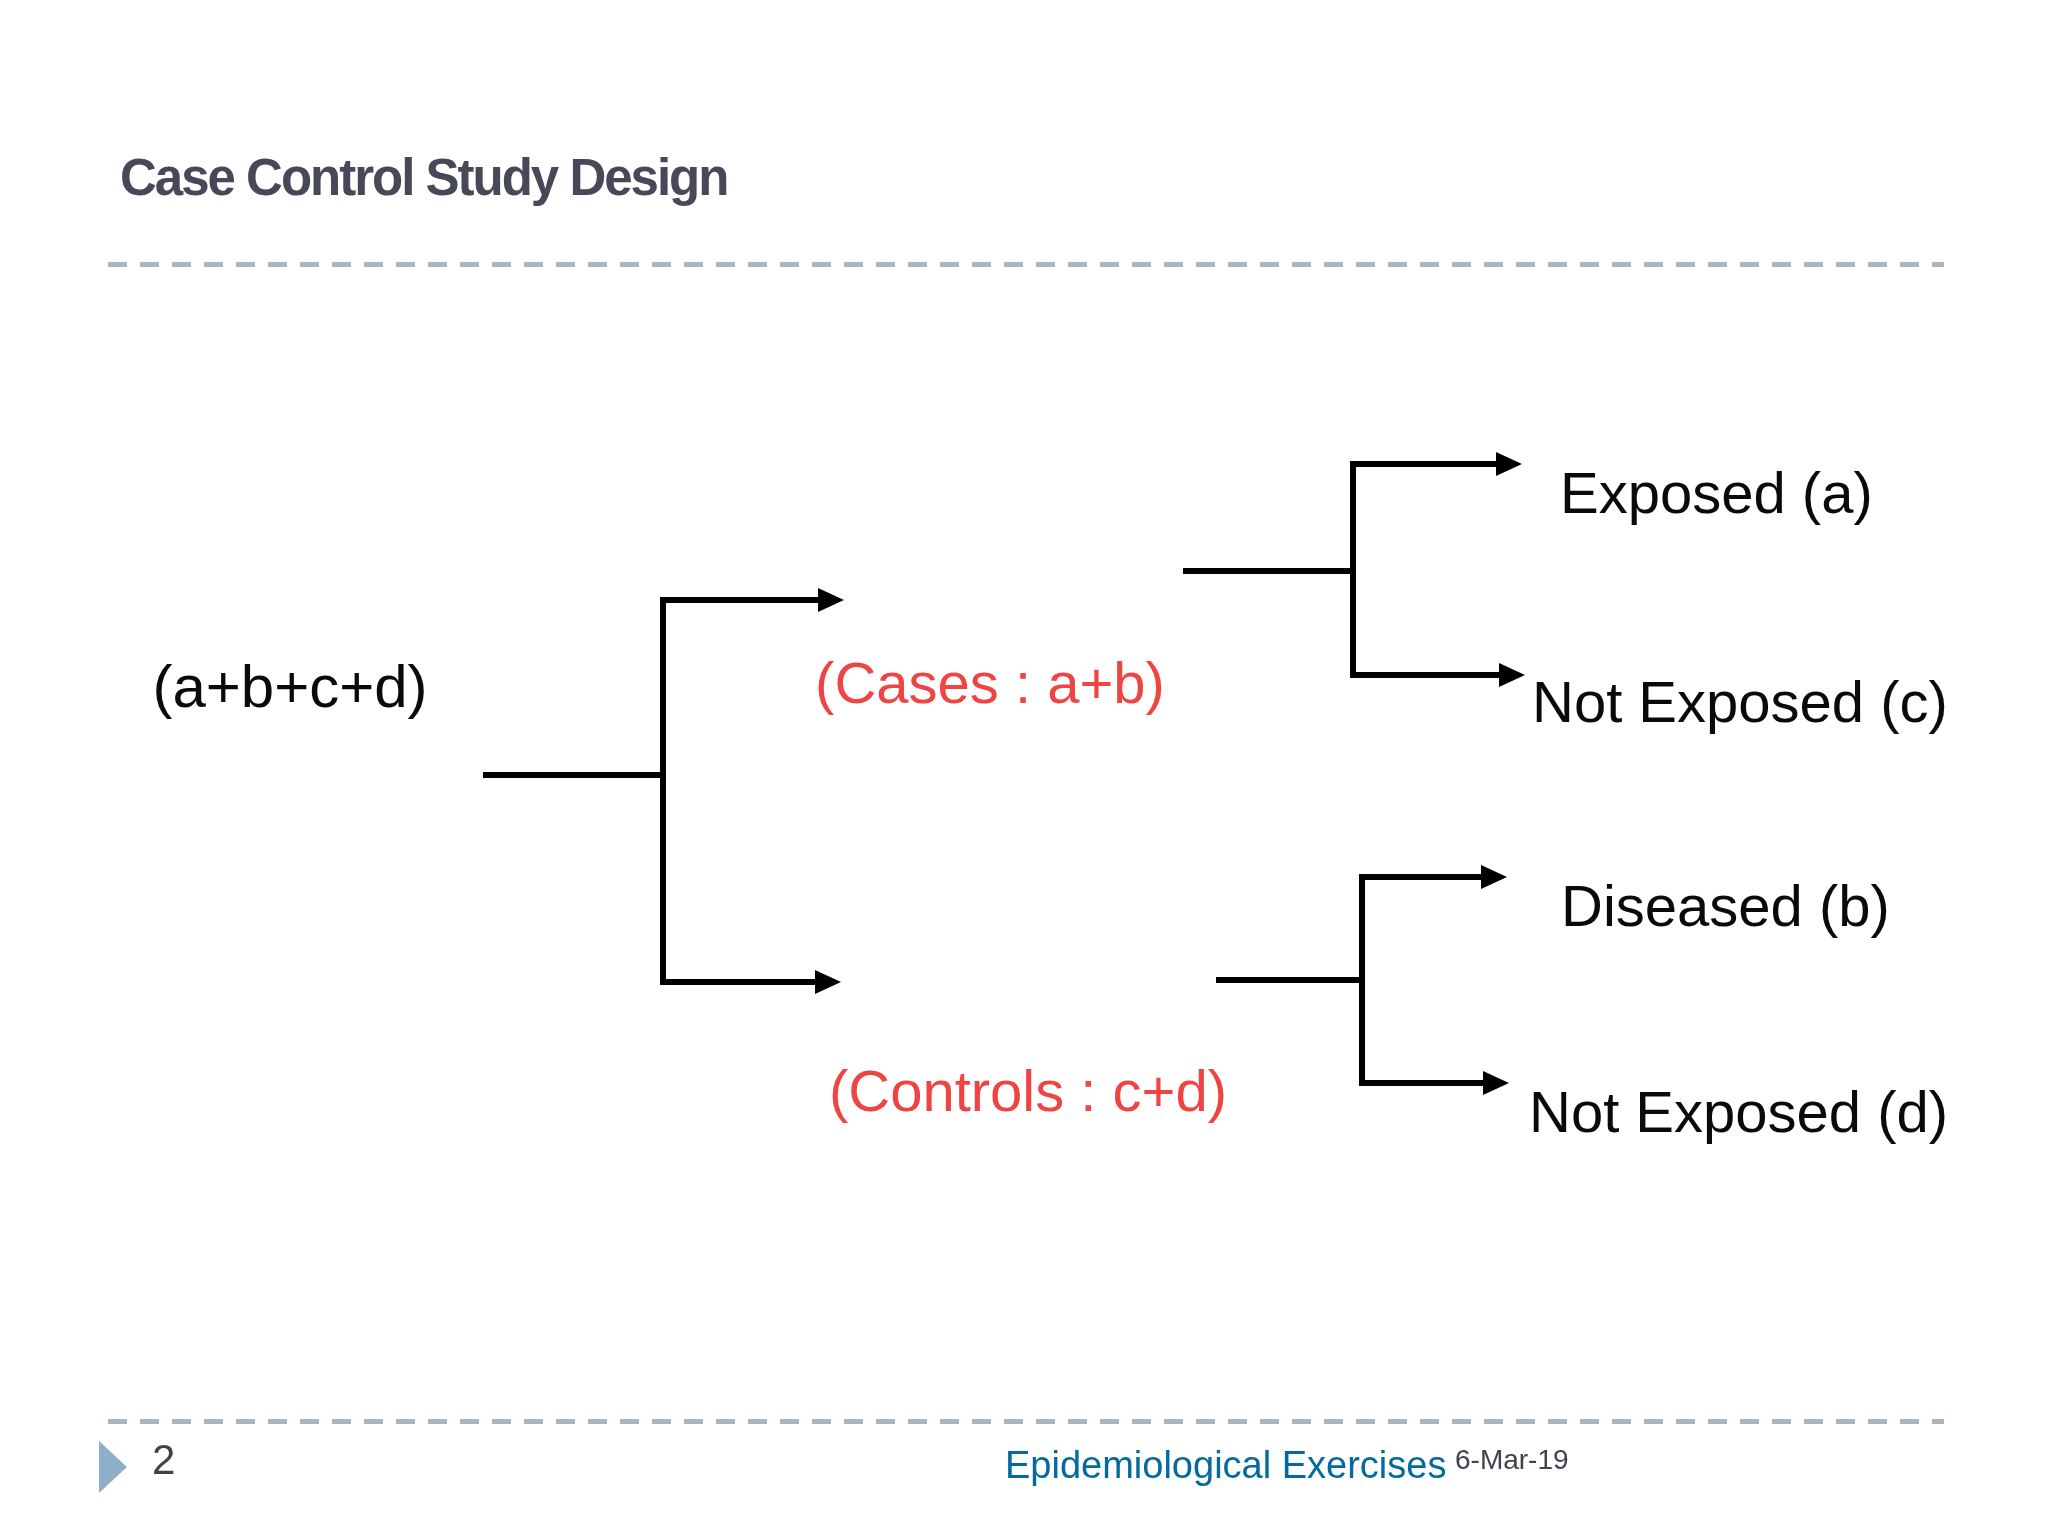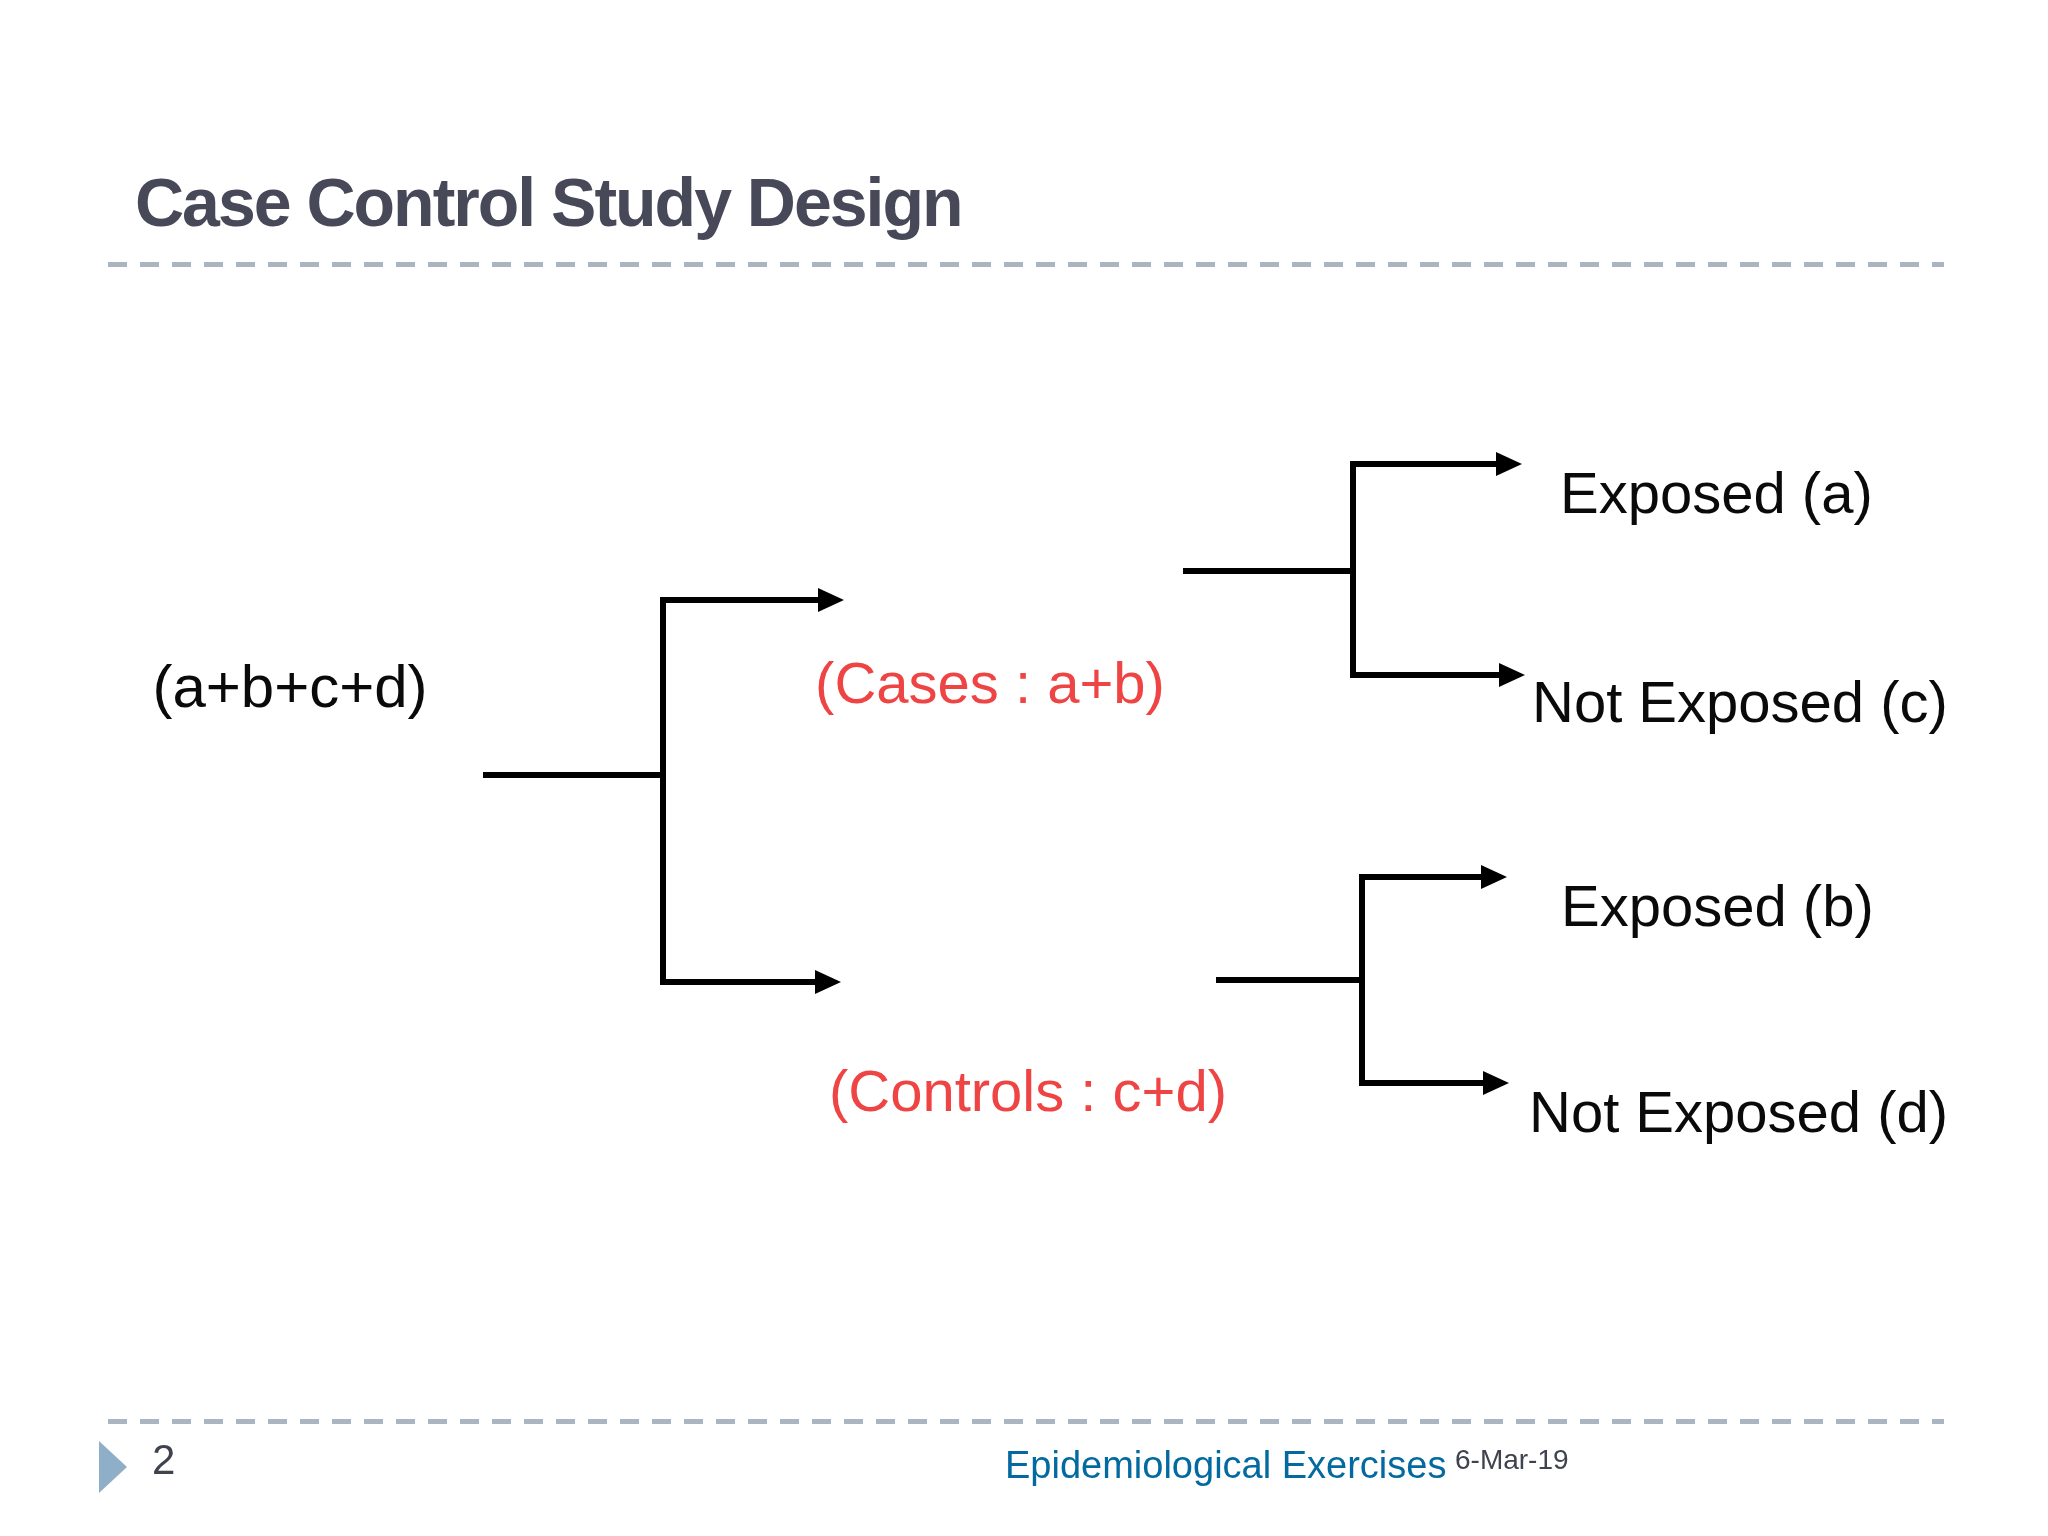--- a/index.html
+++ b/index.html
@@ -1,22 +1,22 @@
 <!DOCTYPE html>
 <html><head>
 <meta charset="utf-8">
 <style>
   html,body{margin:0;padding:0;background:#ffffff;}
   .slide{
     position:relative;width:2048px;height:1536px;background:#ffffff;overflow:hidden;
     font-family:"Liberation Sans","DejaVu Sans",sans-serif;color:#0a0a0a;
   }
   .title{
-    position:absolute;left:120px;top:148px;margin:15px;
-    font-size:68px;font-weight:bold;letter-spacing:-2px;color:#474959;white-space:nowrap;
+    position:absolute;left:120px;top:148px;margin:0;
+    font-size:51px;font-weight:bold;letter-spacing:-2px;color:#474959;white-space:nowrap;
   }
   .dashrule{
     position:absolute;left:108px;width:1836px;height:5px;
     background:repeating-linear-gradient(to right,#A9B6C1 0px,#A9B6C1 19px,transparent 19px,transparent 32px);
   }
   .dashrule.top{top:262px;}
   .dashrule.bottom{top:1419px;}
   .node{position:absolute;font-size:58px;line-height:1.15;white-space:nowrap;margin-top:28px;}
   .node.center{text-align:center;}
   .red{color:#ef4444;}
@@ -69,21 +69,21 @@
 
   <div class="hline" style="left:1350px;top:672px;width:149px;"></div>
   <div class="arrowhead" style="left:1499px;top:663px;"></div>
   <div class="node" style="left:1532px;top:641px;">Not Exposed (c)</div>
 
   <div class="hline" style="left:1216px;top:977px;width:149px;"></div>
   <div class="vline" style="left:1359px;top:874px;height:212px;"></div>
 
   <div class="hline" style="left:1359px;top:874px;width:122px;"></div>
   <div class="arrowhead" style="left:1481px;top:865px;"></div>
-  <div class="node" style="left:1561px;top:845px;">Exposed (b)</div>
+  <div class="node" style="left:1561px;top:845px;">Diseased (b)</div>
 
   <div class="hline" style="left:1359px;top:1080px;width:124px;"></div>
   <div class="arrowhead" style="left:1483px;top:1071px;"></div>
   <div class="node" style="left:1529px;top:1051px;">Not Exposed (d)</div>
 
   <div class="dashrule bottom"></div>
   <div class="footer-marker"></div>
   <div class="footer-page">2</div>
   <div class="footer-text">Epidemiological Exercises</div>
   <div class="footer-date">6-Mar-19</div>

